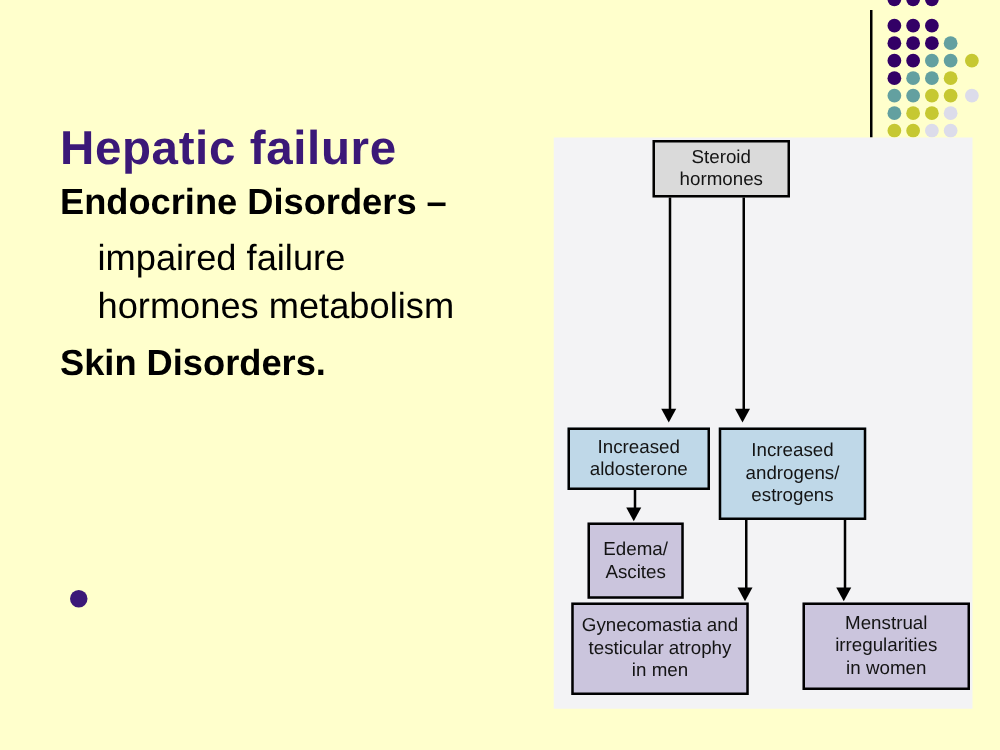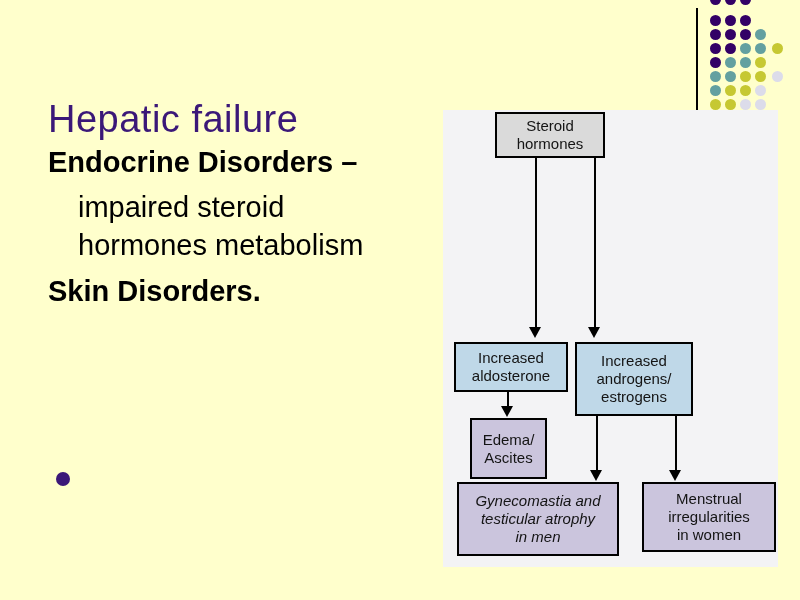--- a/index.html
+++ b/index.html
@@ -10,21 +10,21 @@
     overflow:hidden;
     font-family:"Liberation Sans", sans-serif;
   }
   
   .vline{position:absolute;left:696px;top:8px;width:2px;height:102px;background:#000;}
   #dots-host{position:absolute;left:710px;top:0;width:85px;height:115px;}
   .dot{position:absolute;width:11px;height:11px;border-radius:50%;}
   
   .title{
     position:absolute;left:48px;top:73px;width:420px;
-    font-size:38px;font-weight:normal;color:var(--title-text,#3B1878);
+    font-size:38px;font-weight:bold;color:var(--title-text,#3B1878);
     letter-spacing:0.5px;
   }
   
   .bodyline{position:absolute;color:var(--body-text,#000);font-size:29px;white-space:nowrap;}
   .bodyline.bold{font-weight:bold;}
   .b1{left:48px;top:146px;}
   .b2{left:78px;top:191px;}
   .b3{left:78px;top:229px;text-align:right;}
   .b4{left:48px;top:275px;}
   .bullet-row{position:absolute;left:56px;display:flex;align-items:flex-start;}
@@ -43,25 +43,25 @@
   .node{
     position:absolute;box-sizing:border-box;
     border:2px solid #000;
     display:flex;align-items:center;justify-content:center;
     text-align:center;font-size:15px;line-height:18px;
     white-space:pre-line;color:#141414;
   }
   .node.gray{background:var(--node-gray,#DADADA);}
   .node.blue{background:var(--node-blue,#BFD8E8);}
   .node.lav{background:var(--node-lavender,#CBC5DD);}
-  .n-steroid{left:52px;top:2px;width:110px;height:46px;}
+  .n-steroid{left:79px;top:2px;width:110px;height:46px;}
   .n-aldo{left:11px;top:232px;width:114px;height:50px;}
   .n-andro{left:132px;top:232px;width:118px;height:74px;}
   .n-edema{left:27px;top:308px;width:77px;height:61px;}
-  .n-gyneco{left:14px;top:372px;width:162px;height:74px;font-style:italic;}
+  .n-gyneco{left:14px;top:372px;width:142px;height:74px;}
   .n-menstrual{left:199px;top:372px;width:134px;height:70px;}
   .arrow-line{position:absolute;width:2px;background:var(--arrow,#000);}
   .arrow-head{
     position:absolute;width:0;height:0;
     border-left:6px solid transparent;border-right:6px solid transparent;
     border-top:11px solid var(--arrow,#000);
   }
   .a1l{left:92px;top:48px;height:170px;}   .a1h{left:86px;top:217px;}
   .a2l{left:151px;top:48px;height:170px;}  .a2h{left:145px;top:217px;}
   .a3l{left:64px;top:282px;height:15px;}   .a3h{left:58px;top:296px;}
@@ -105,21 +105,21 @@
       <div class="dot" style="left: 45px; top: 85px; background: var(--dot-lavender);"></div>
       <div class="dot" style="left: 0px; top: 99px; background: var(--dot-yellow);"></div>
       <div class="dot" style="left: 15px; top: 99px; background: var(--dot-yellow);"></div>
       <div class="dot" style="left: 30px; top: 99px; background: var(--dot-lavender);"></div>
       <div class="dot" style="left: 45px; top: 99px; background: var(--dot-lavender);"></div>
     </div>
 
   <h1 class="title">Hepatic failure</h1>
 
   <div class="bodyline bold b1">Endocrine Disorders –</div>
-  <div class="bodyline b2">impaired steroid</div>
+  <div class="bodyline b2">impaired failure</div>
   <div class="bodyline b3">hormones metabolism</div>
   <div class="bodyline bold b4">Skin Disorders.</div>
 
   <div class="bullet-row r3">
     <span class="bdot"></span>
   </div>
 
   <div id="diagram">
     <div class="node gray n-steroid">Steroid
 hormones</div>

